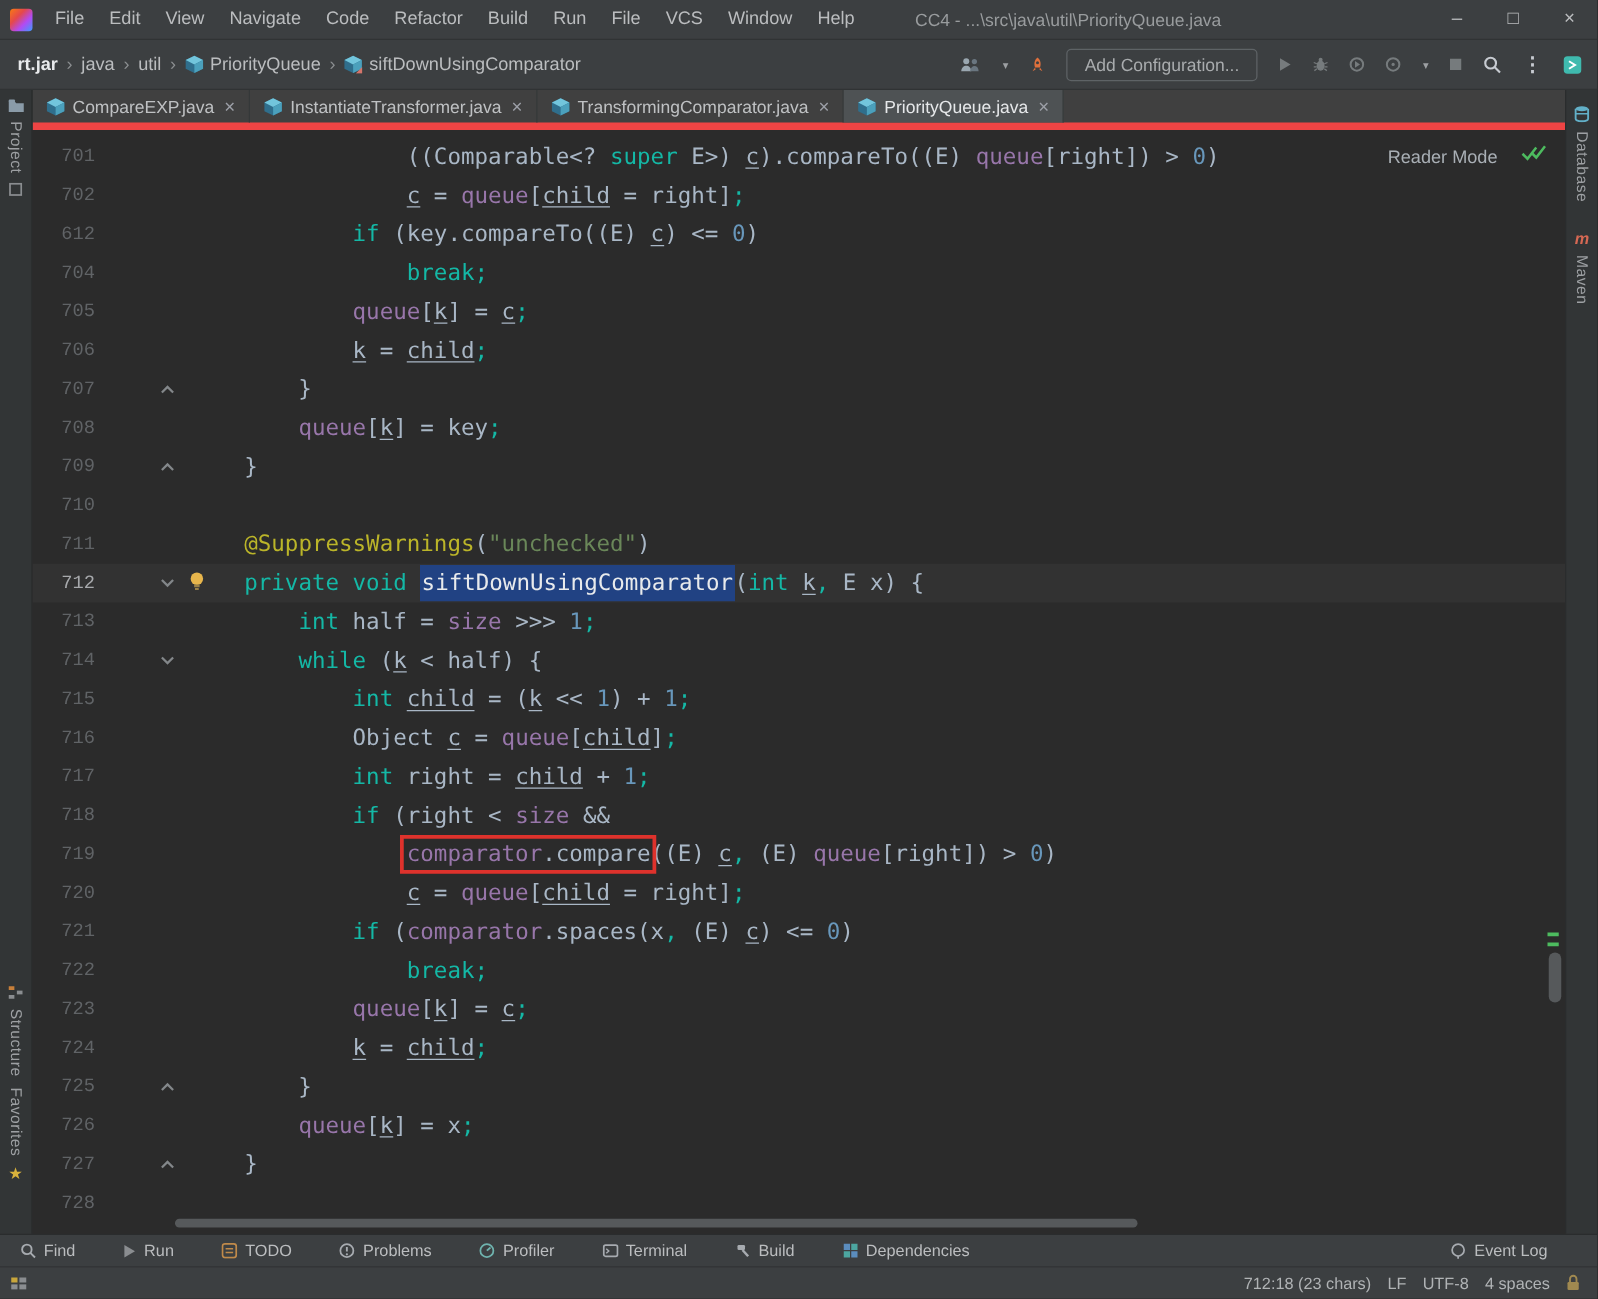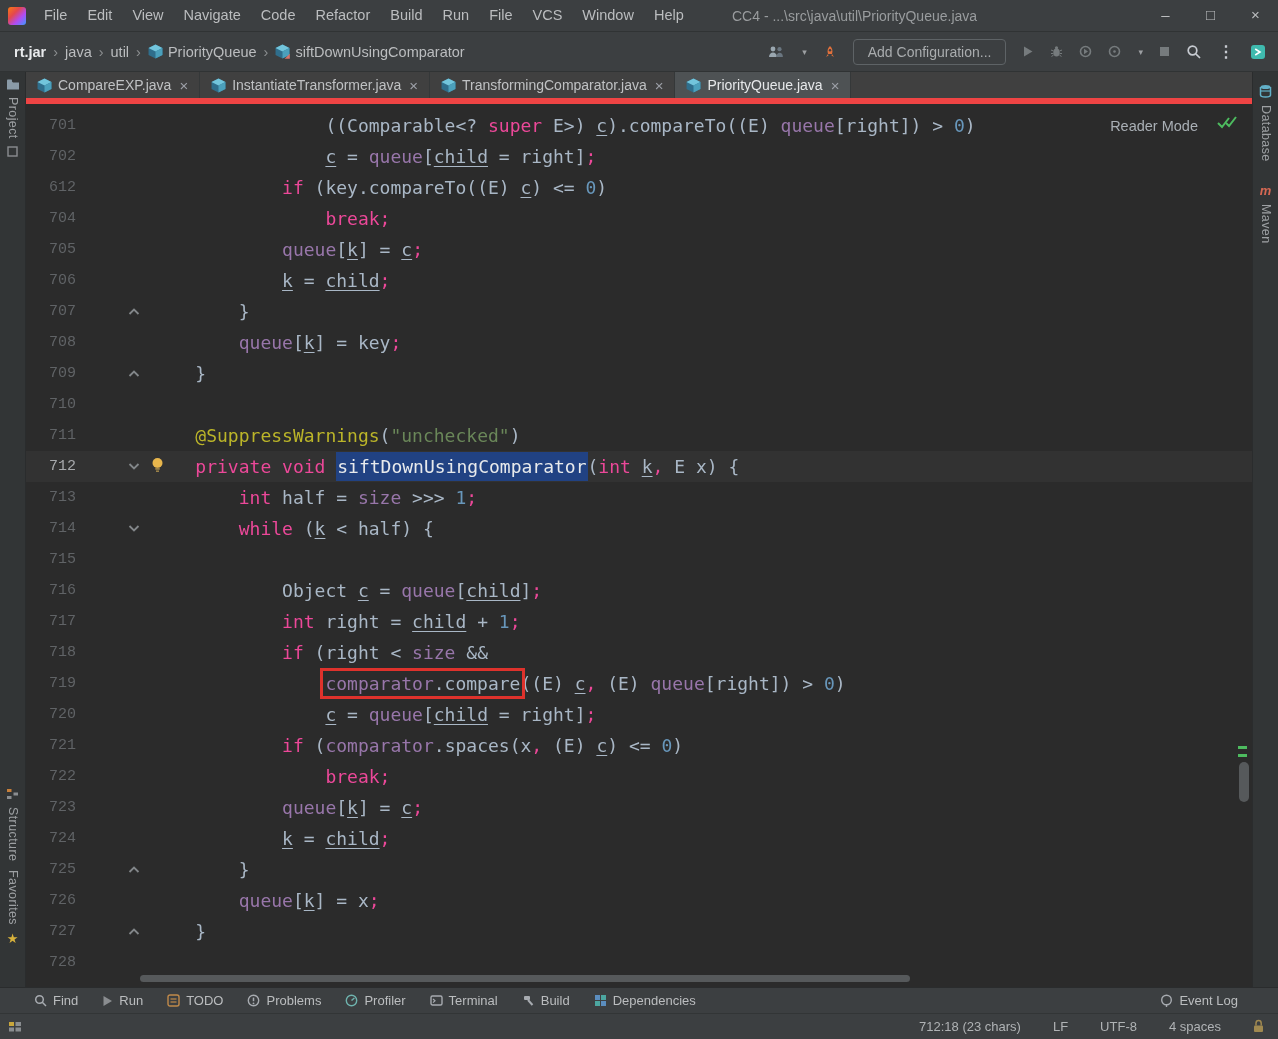--- a/index.html
+++ b/index.html
@@ -42,40 +42,40 @@
 .tab-close{color:#9DA0A8;font-size:15px;margin-left:2px}
 
 .editor{flex:1;position:relative;background:#2B2B2B;overflow:hidden}
 .code-area{padding-top:6px}
 .code-row{display:flex;align-items:center;height:31px;position:relative}
 .code-row.caret{background:#323232}
 .ln{width:50px;text-align:right;font-family:Liberation Mono, monospace;font-size:15px;color:#606366;flex:none}
 .caret .ln{color:#A7A9AC}
 .gut{width:76px;flex:none;display:flex;justify-content:flex-end;align-items:center;padding-right:12px}
 .codeln{white-space:pre;font-family:"DejaVu Sans Mono",monospace;font-size:18px;flex:none}
-.tk-d{color:#A9B7C6}.tk-k{color:#ec4899}.tk-f{color:#9876AA}.tk-n{color:#6897BB}
+.tk-d{color:#A9B7C6}.tk-k{color:#14b8a6}.tk-f{color:#9876AA}.tk-n{color:#6897BB}
 .tk-a{color:#BBB529}.tk-s{color:#6A8759}
 .tk-u{color:#A9B7C6;text-decoration:underline;text-underline-offset:3px}
 .tk-sel{background:#214283;color:#E8EAEC;padding:4px 1px}
 .redbox{outline:3px solid #DE322C;outline-offset:2px}
 .icn{display:inline-flex;align-items:center}
 .icn.bulb{position:absolute;left:124px;top:6px}
 .reader{position:absolute;top:14px;right:54px;font-size:14.5px;color:#A9AFB5}
 .inspections{position:absolute;top:11px;right:14px}
 .mark{position:absolute;right:5px;width:9px;height:3px;background:#4DBB5F}
 .mark1{top:642px}.mark2{top:650px}
 .vthumb{position:absolute;right:3px;top:658px;width:10px;height:40px;background:#56595B;border-radius:5px}
 .hscroll{position:absolute;left:114px;bottom:5px;width:770px;height:7px;background:#56595B;border-radius:4px}
 
 .twbar{height:26px;background:#3C3F41;border-top:1px solid #2A2C2D;display:flex;align-items:center;font-size:13px;color:#BBBDBF}
-.twleft{display:flex;gap:24px;padding-left:34px;}
+.twleft{display:flex;gap:38px;padding-left:16px;}
 .twright{margin-left:auto;display:flex;padding-right:40px;align-items:flex-start}
 .twbtn{display:flex;align-items:center;gap:6px}
 .statusbar{height:26px;background:#3C3F41;border-top:1px solid #323536;display:flex;align-items:center;font-size:13px;color:#B0B3B5;padding:0 14px 0 8px}
-.stat-right{margin-left:auto;display:flex;align-items:flex-start;gap:32px}
+.stat-right{margin-left:auto;display:flex;align-items:flex-start;gap:13px}
 </style>
 </head>
 <body>
 
 <div class="titlebar">
   <div class="logo"></div>
   <div class="menubar">
       <div class="menu-item">File</div>
       <div class="menu-item">Edit</div>
       <div class="menu-item">View</div>
@@ -384,20 +384,21 @@
                 <svg width="12" height="9">
                   <polyline points="1.5,2 6,6.5 10.5,2" fill="none" stroke="#83878A" stroke-width="1.8"></polyline>
                 </svg>
               </span>
             </div>
             <div class="codeln"><span class="tk-d">        </span><span class="tk-k">while</span><span class="tk-d"> (</span><span class="tk-u">k</span><span class="tk-d"> &lt; half) {</span></div>
           </div>
           <div class="code-row">
             <div class="ln">715</div>
             <div class="gut"></div>
+            <div class="codeln"><span class="tk-d">            </span><span class="tk-k">int</span><span class="tk-d"> </span><span class="tk-u">child</span><span class="tk-d"> = (</span><span class="tk-u">k</span><span class="tk-d"> &lt;&lt; </span><span class="tk-n">1</span><span class="tk-d">) + </span><span class="tk-n">1</span><span class="tk-k">;</span></div>
           </div>
           <div class="code-row">
             <div class="ln">716</div>
             <div class="gut"></div>
             <div class="codeln"><span class="tk-d">            Object </span><span class="tk-u">c</span><span class="tk-d"> = </span><span class="tk-f">queue</span><span class="tk-d">[</span><span class="tk-u">child</span><span class="tk-d">]</span><span class="tk-k">;</span></div>
           </div>
           <div class="code-row">
             <div class="ln">717</div>
             <div class="gut"></div>
             <div class="codeln"><span class="tk-d">            </span><span class="tk-k">int</span><span class="tk-d"> right = </span><span class="tk-u">child</span><span class="tk-d"> + </span><span class="tk-n">1</span><span class="tk-k">;</span></div>

